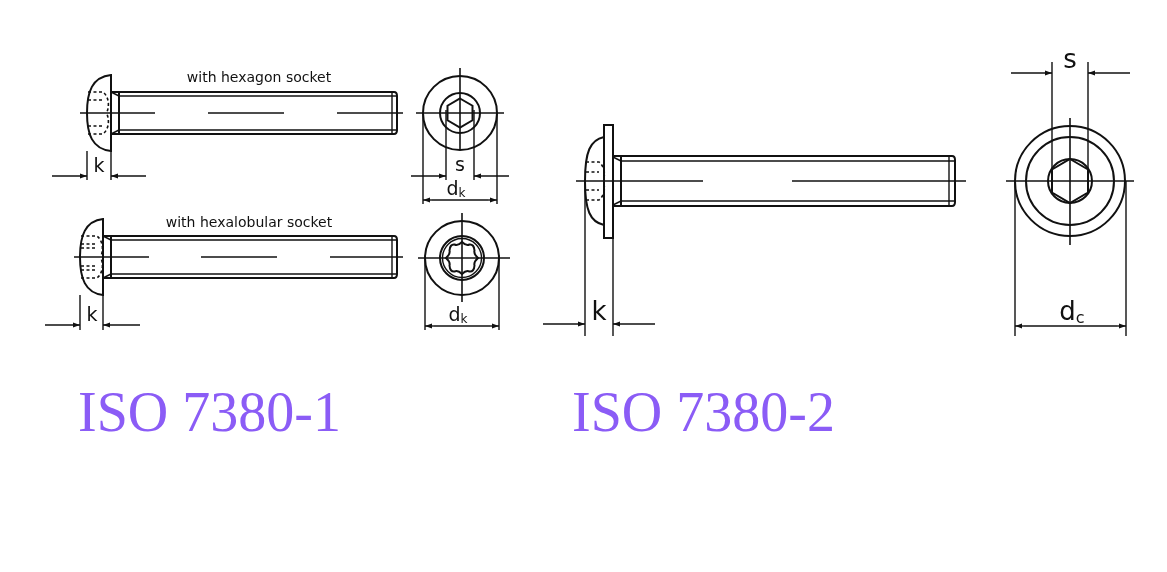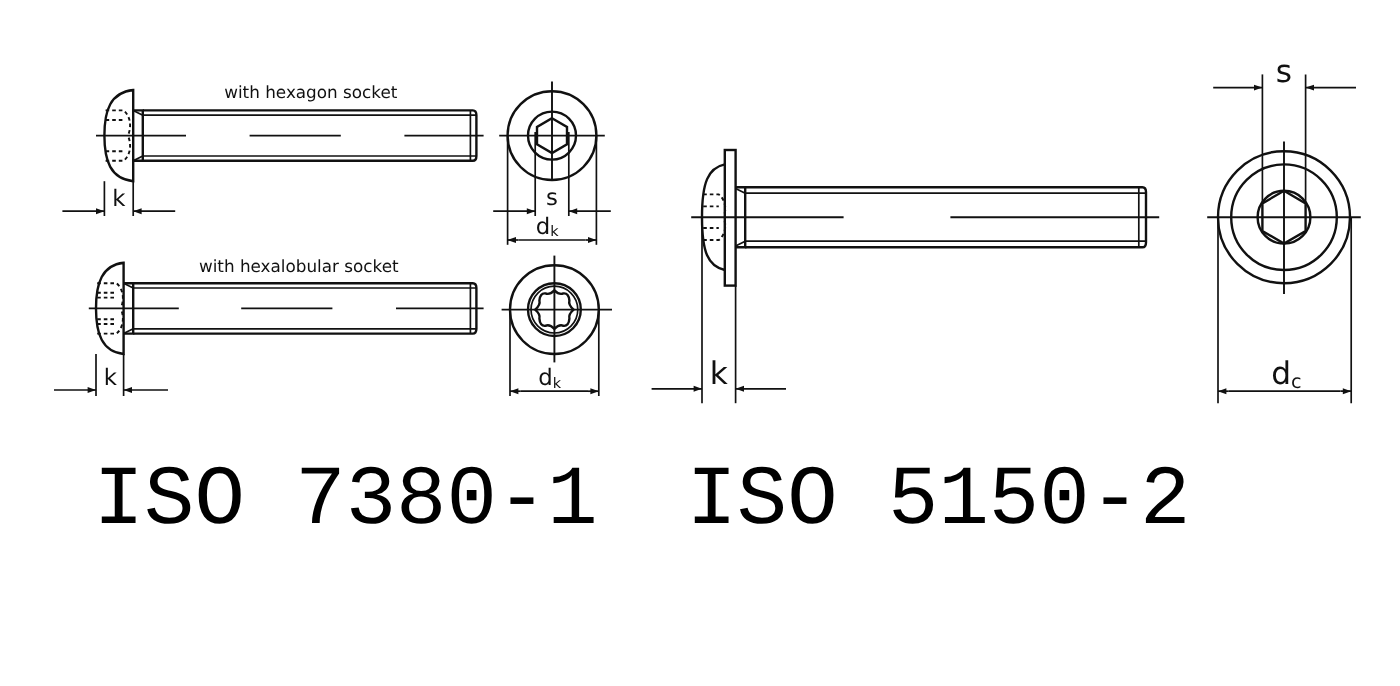--- a/index.html
+++ b/index.html
@@ -4,21 +4,21 @@
   <style>
     html, body { margin: 0; padding: 0; background: #ffffff; }
     body { width: 1167px; height: 572px; position: relative; overflow: hidden; font-family: "DejaVu Sans", sans-serif; }
     #drawing { position: absolute; left: 0; top: 0; }
     .stroke { stroke: #111; fill: none; stroke-width: 2; }
     .thin { stroke: #111; fill: none; stroke-width: 1.4; }
     .dash { stroke: #111; fill: none; stroke-width: 1.6; stroke-dasharray: 3 2.5; }
     .center { stroke: #111; stroke-width: 1.6; }
     .lbl { font-family: "DejaVu Sans", sans-serif; fill: #111; }
     .caption { font-family: "DejaVu Sans", sans-serif; font-size: 14px; fill: #111; }
-    .std-title { position: absolute; font-family: Liberation Mono, monospace; font-size: 70px; color: #000000; line-height: 1; letter-spacing: 0px; }
+    .std-title { position: absolute; font-family: Liberation Serif, serif; font-size: 56px; color: #8b5cf6; line-height: 1; letter-spacing: 0px; }
   </style>
 </head>
 <body>
 
 <svg id="drawing" width="1167" height="572" viewBox="0 0 1167 572" xmlns="http://www.w3.org/2000/svg">
   <defs>
     <marker id="arr" viewBox="0 0 10 10" refX="10" refY="5" markerWidth="10" markerHeight="7" orient="auto-start-reverse" markerUnits="userSpaceOnUse">
       <path d="M0,1.5 L10,5 L0,8.5 z" fill="#111"></path>
     </marker>
   </defs>
@@ -144,13 +144,13 @@
     <line class="thin" x1="1015" y1="181" x2="1015" y2="336"></line>
     <line class="thin" x1="1126" y1="181" x2="1126" y2="336"></line>
     <line class="thin" x1="1024" y1="326" x2="1015" y2="326" marker-end="url(#arr)"></line>
     <line class="thin" x1="1117" y1="326" x2="1126" y2="326" marker-end="url(#arr)"></line>
     <line class="thin" x1="1024" y1="326" x2="1117" y2="326"></line>
     <text class="lbl" x="1072" y="320" font-size="26" text-anchor="middle"><tspan>d</tspan><tspan font-size="16" dy="3">c</tspan></text>
   </g>
 </svg>
 
 <div class="std-title" style="left:78px; top:384px;">ISO 7380-1</div>
-<div class="std-title" style="left:572px; top:384px;">ISO 5150-2</div>
+<div class="std-title" style="left:572px; top:384px;">ISO 7380-2</div>
 
 </body></html>

